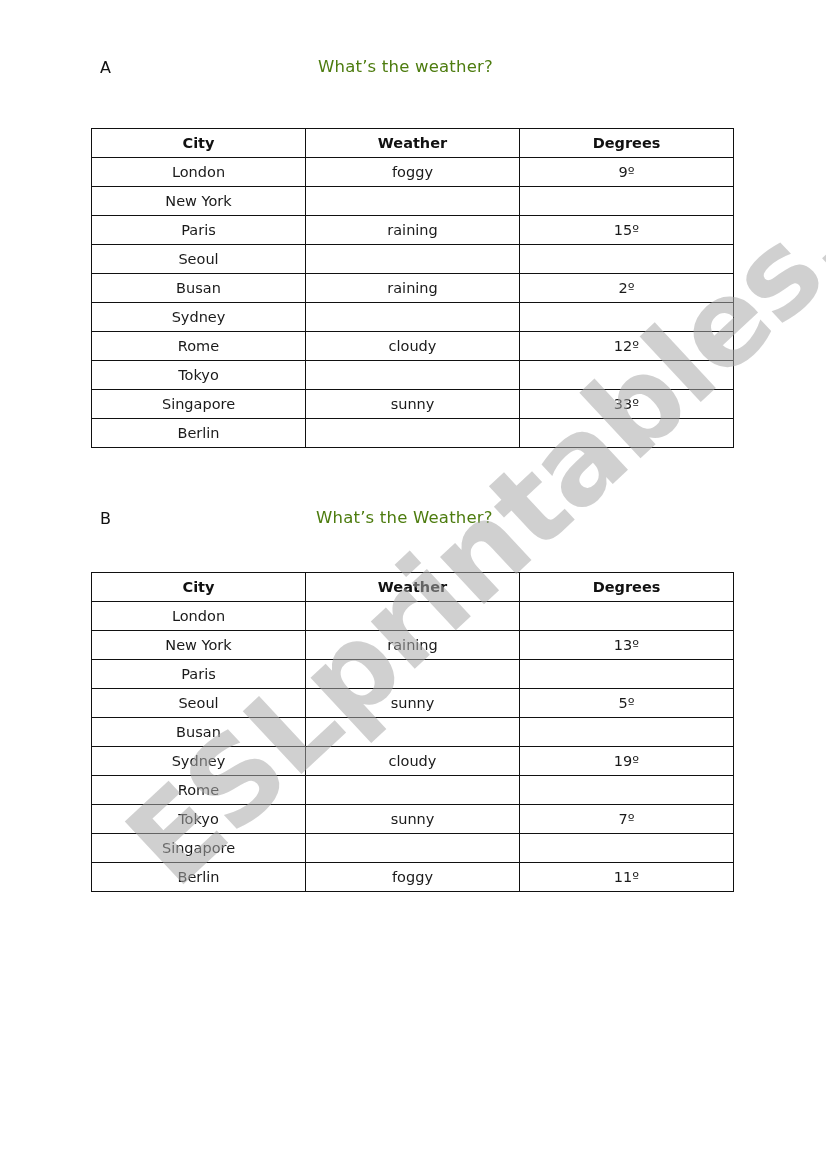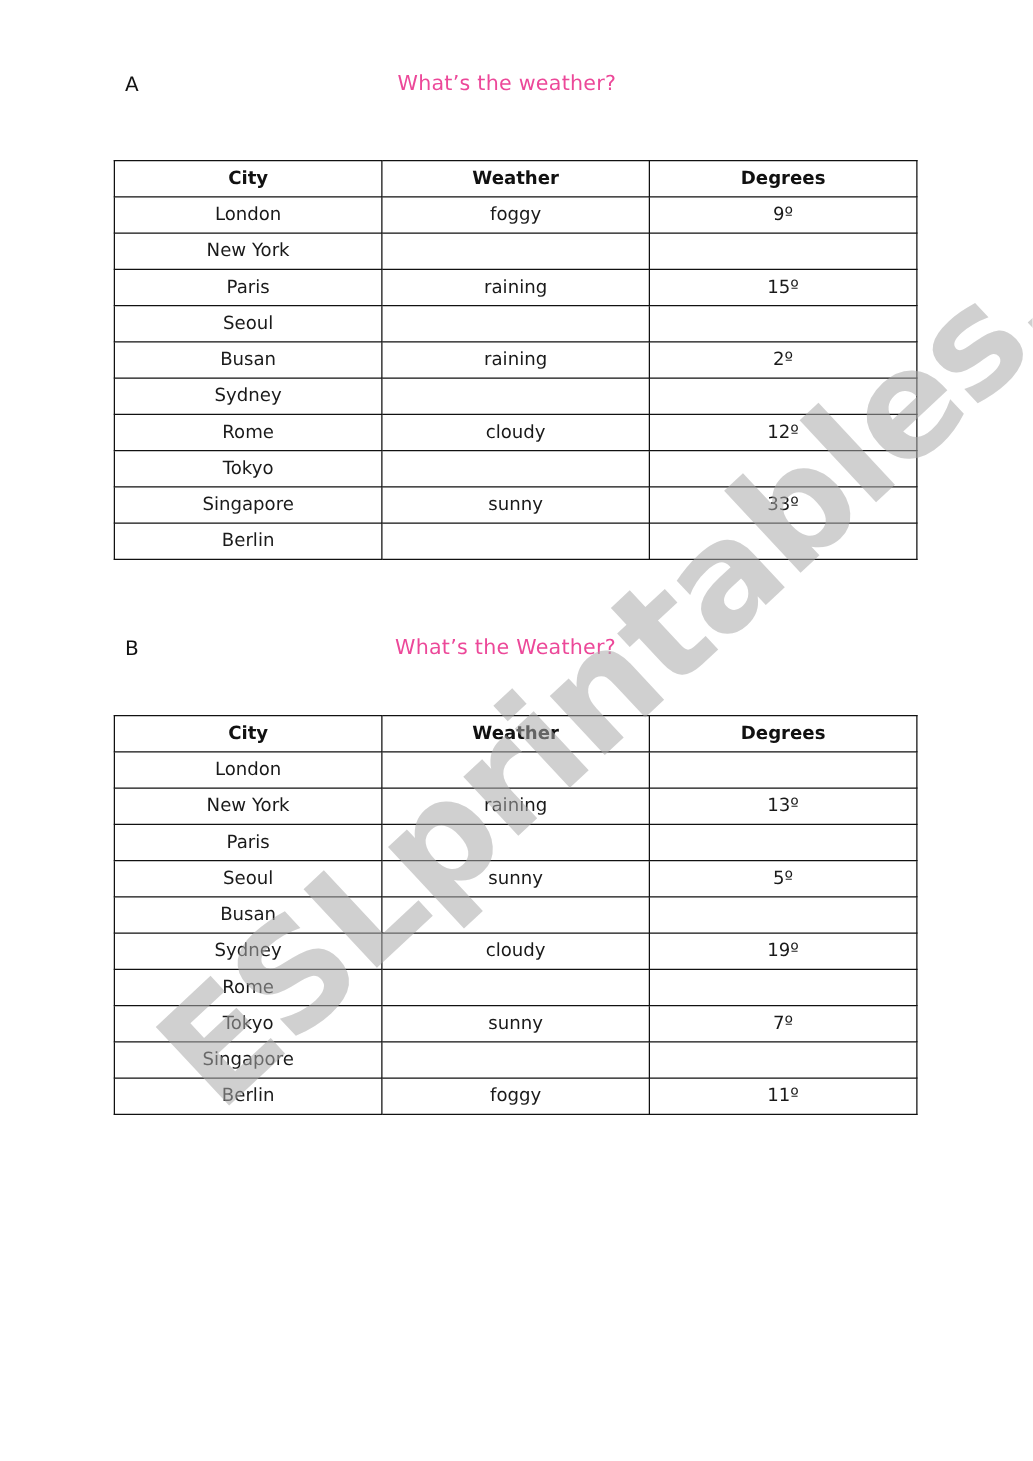--- a/index.html
+++ b/index.html
@@ -16,21 +16,21 @@
       color: #111111;
     }
     .section-letter {
       position: absolute;
       font-size: 16px;
       color: #111;
     }
     .section-title {
       position: absolute;
       font-size: 16.5px;
-      color: #ec4899;
+      color: #4d7c0f;
       letter-spacing: 0.2px;
       white-space: nowrap;
       text-align: right;
     }
     table.weather {
       position: absolute;
       left: 91px;
       width: 642px;
       border-collapse: collapse;
       table-layout: fixed;

